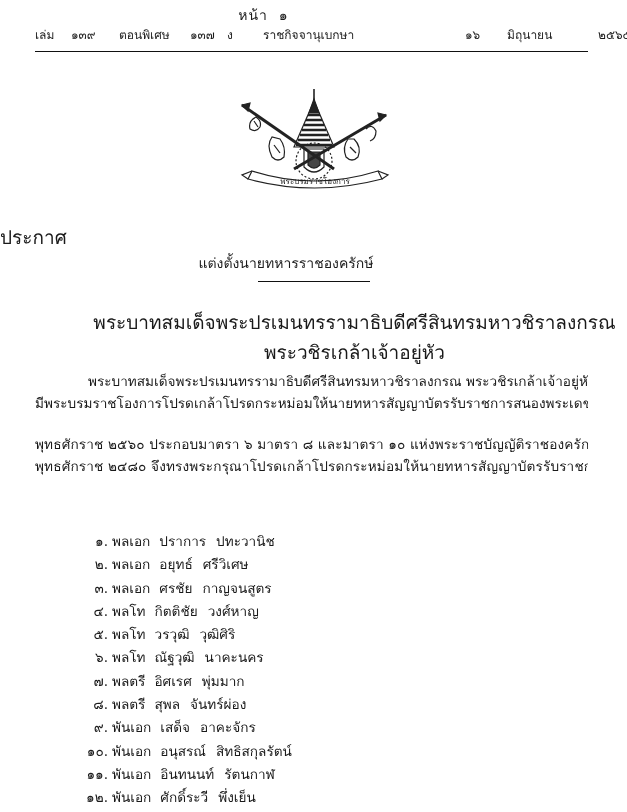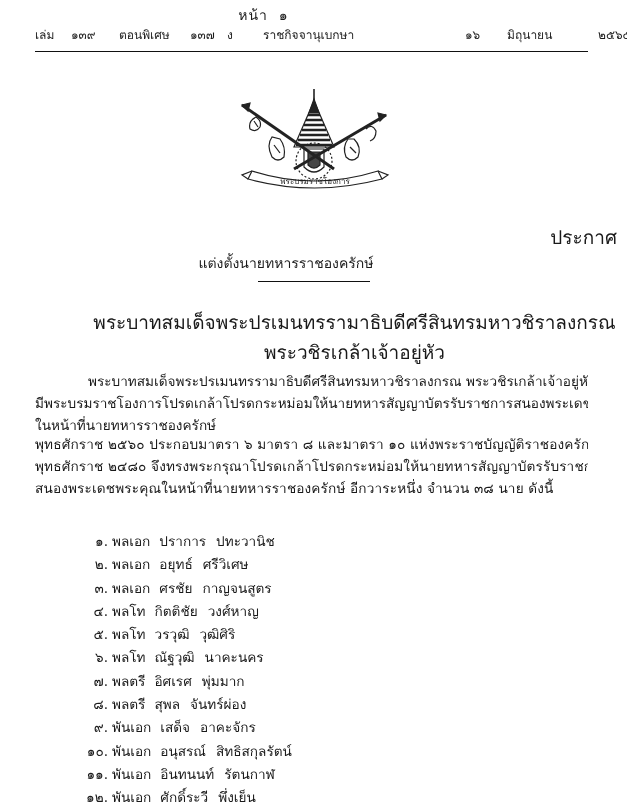--- a/index.html
+++ b/index.html
@@ -27,21 +27,21 @@
     .h-month { left: 460px; margin-left: 12px; }
     .h-year { left: 515px; margin-left: 48px; }
     .top-rule {
       position: absolute; top: 51px; left: 35px; width: 553px; height: 0;
       border-top: 1.5px solid #111;
     }
     .emblem {
       position: absolute; top: 87px; left: 238px; width: 152px; height: 106px;
     }
     .doc-title {
-      position: absolute; top: 222px; left: 0; width: 617px; text-align: right;
+      position: absolute; top: 222px; left: 0; width: 617px; text-align: left;
       font-size: 19px;
       font-family: Liberation Mono, monospace;
     }
     .doc-subtitle {
       position: absolute; top: 252px; left: 0; width: 572px; text-align: center;
       font-size: 14px;
     }
     .title-rule {
       position: absolute; top: 281px; left: 258px; width: 112px; height: 0;
       border-top: 1.5px solid #111;
@@ -129,27 +129,25 @@
 <div class="title-rule"></div>
 
 <div class="king-name">
   <div>พระบาทสมเด็จพระปรเมนทรรามาธิบดีศรีสินทรมหาวชิราลงกรณ</div>
   <div>พระวชิรเกล้าเจ้าอยู่หัว</div>
 </div>
 
 <div class="body-para p1">
   <span class="line indent">พระบาทสมเด็จพระปรเมนทรรามาธิบดีศรีสินทรมหาวชิราลงกรณ  พระวชิรเกล้าเจ้าอยู่หัว</span>
   <span class="line">มีพระบรมราชโองการโปรดเกล้าโปรดกระหม่อมให้นายทหารสัญญาบัตรรับราชการสนองพระเดชพระคุณ</span>
-  <span class="line">ในหน้าที่นายทหารราชองครักษ์</span>
 </div>
 
 <div class="body-para p2">
   <span class="line">พุทธศักราช ๒๕๖๐ ประกอบมาตรา ๖ มาตรา ๘ และมาตรา ๑๐ แห่งพระราชบัญญัติราชองครักษ์</span>
   <span class="line">พุทธศักราช ๒๔๘๐ จึงทรงพระกรุณาโปรดเกล้าโปรดกระหม่อมให้นายทหารสัญญาบัตรรับราชการ</span>
-  <span class="line">สนองพระเดชพระคุณในหน้าที่นายทหารราชองครักษ์ อีกวาระหนึ่ง จำนวน ๓๘ นาย ดังนี้</span>
 </div>
 
 <ol class="appointee-list">
   <li>
       <span class="num">๑.</span>
       <span class="rank">พลเอก</span>
       <span class="first">ปราการ</span>
       <span>ปทะวานิช</span>
     </li>
   <li>

